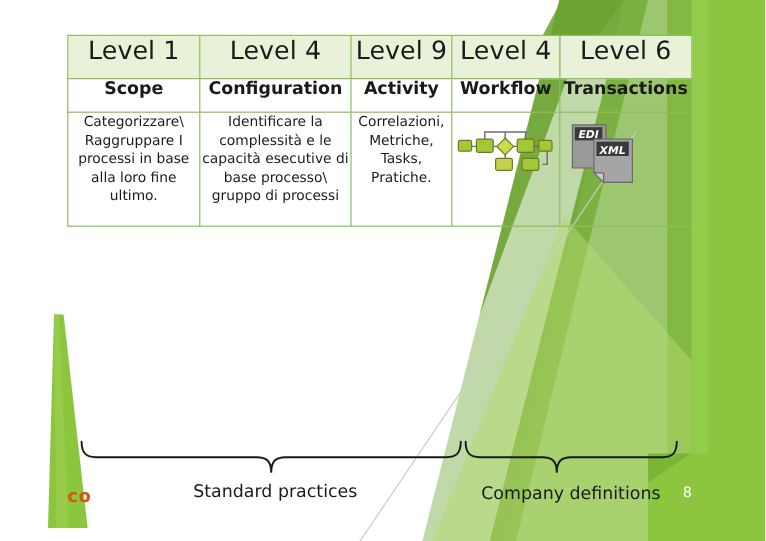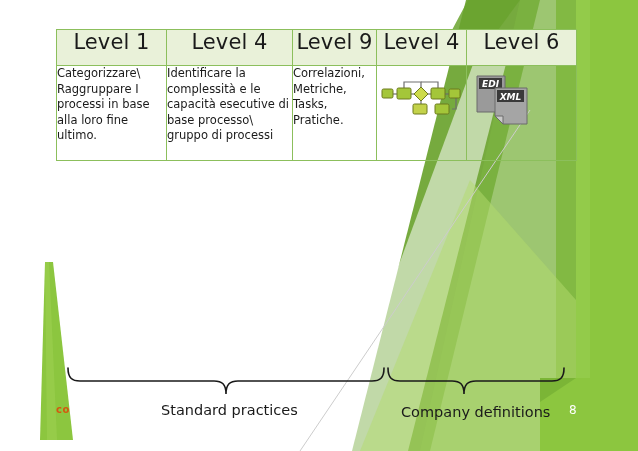--- a/index.html
+++ b/index.html
@@ -70,21 +70,21 @@
     background: transparent;
     font-size: 11.5px;
     line-height: 15.6px;
     color: #1a1a1a;
     padding: 5px 4px 4px 5px;
   }
   .r1 { height: 94px; }
   .r2 { height: 76px; }
   .r3 { height: 75px; }
 
-  .cell-text { display: block; white-space: pre-line; }
+  .cell-text { display: block; white-space: pre-line; text-align: center; }
 
   
   .flow-wrap {
     position: relative;
     width: 84px;
     height: 46px;
     margin: 8px auto 0 auto;
   }
 
   
@@ -120,21 +120,21 @@
     left: 569px;
     top: 403px;
     font-size: 12px;
     color: #ffffff;
     z-index: 8;
   }
   .logo-mark {
     position: absolute;
     left: 56px;
     top: 404px;
-    font-size: 10px;
+    font-size: 15px;
     font-weight: bold;
     color: #d4580f;
     letter-spacing: 0.5px;
     z-index: 8;
   }
 </style>
 </head>
 <body>
 
 <div id="slide">
@@ -173,20 +173,27 @@
         <col class="col-5">
     </colgroup>
     <thead>
       <tr>
         <th class="hdr-cell">Level 1</th>
         <th class="hdr-cell">Level 4</th>
         <th class="hdr-cell">Level 9</th>
         <th class="hdr-cell">Level 4</th>
         <th class="hdr-cell">Level 6</th>
       </tr>
+      <tr>
+        <th class="sub-cell">Scope</th>
+        <th class="sub-cell">Configuration</th>
+        <th class="sub-cell">Activity</th>
+        <th class="sub-cell">Workflow</th>
+        <th class="sub-cell">Transactions</th>
+      </tr>
     </thead>
     <tbody>
 
       <tr>
         <td class="body-cell r1">
           <span class="cell-text">Categorizzare\ Raggruppare I processi in base alla loro fine ultimo.</span>
         </td>
         <td class="body-cell r1">
           <span class="cell-text">Identificare la complessità e le capacità esecutive di base processo\ gruppo di processi</span>
         </td>

